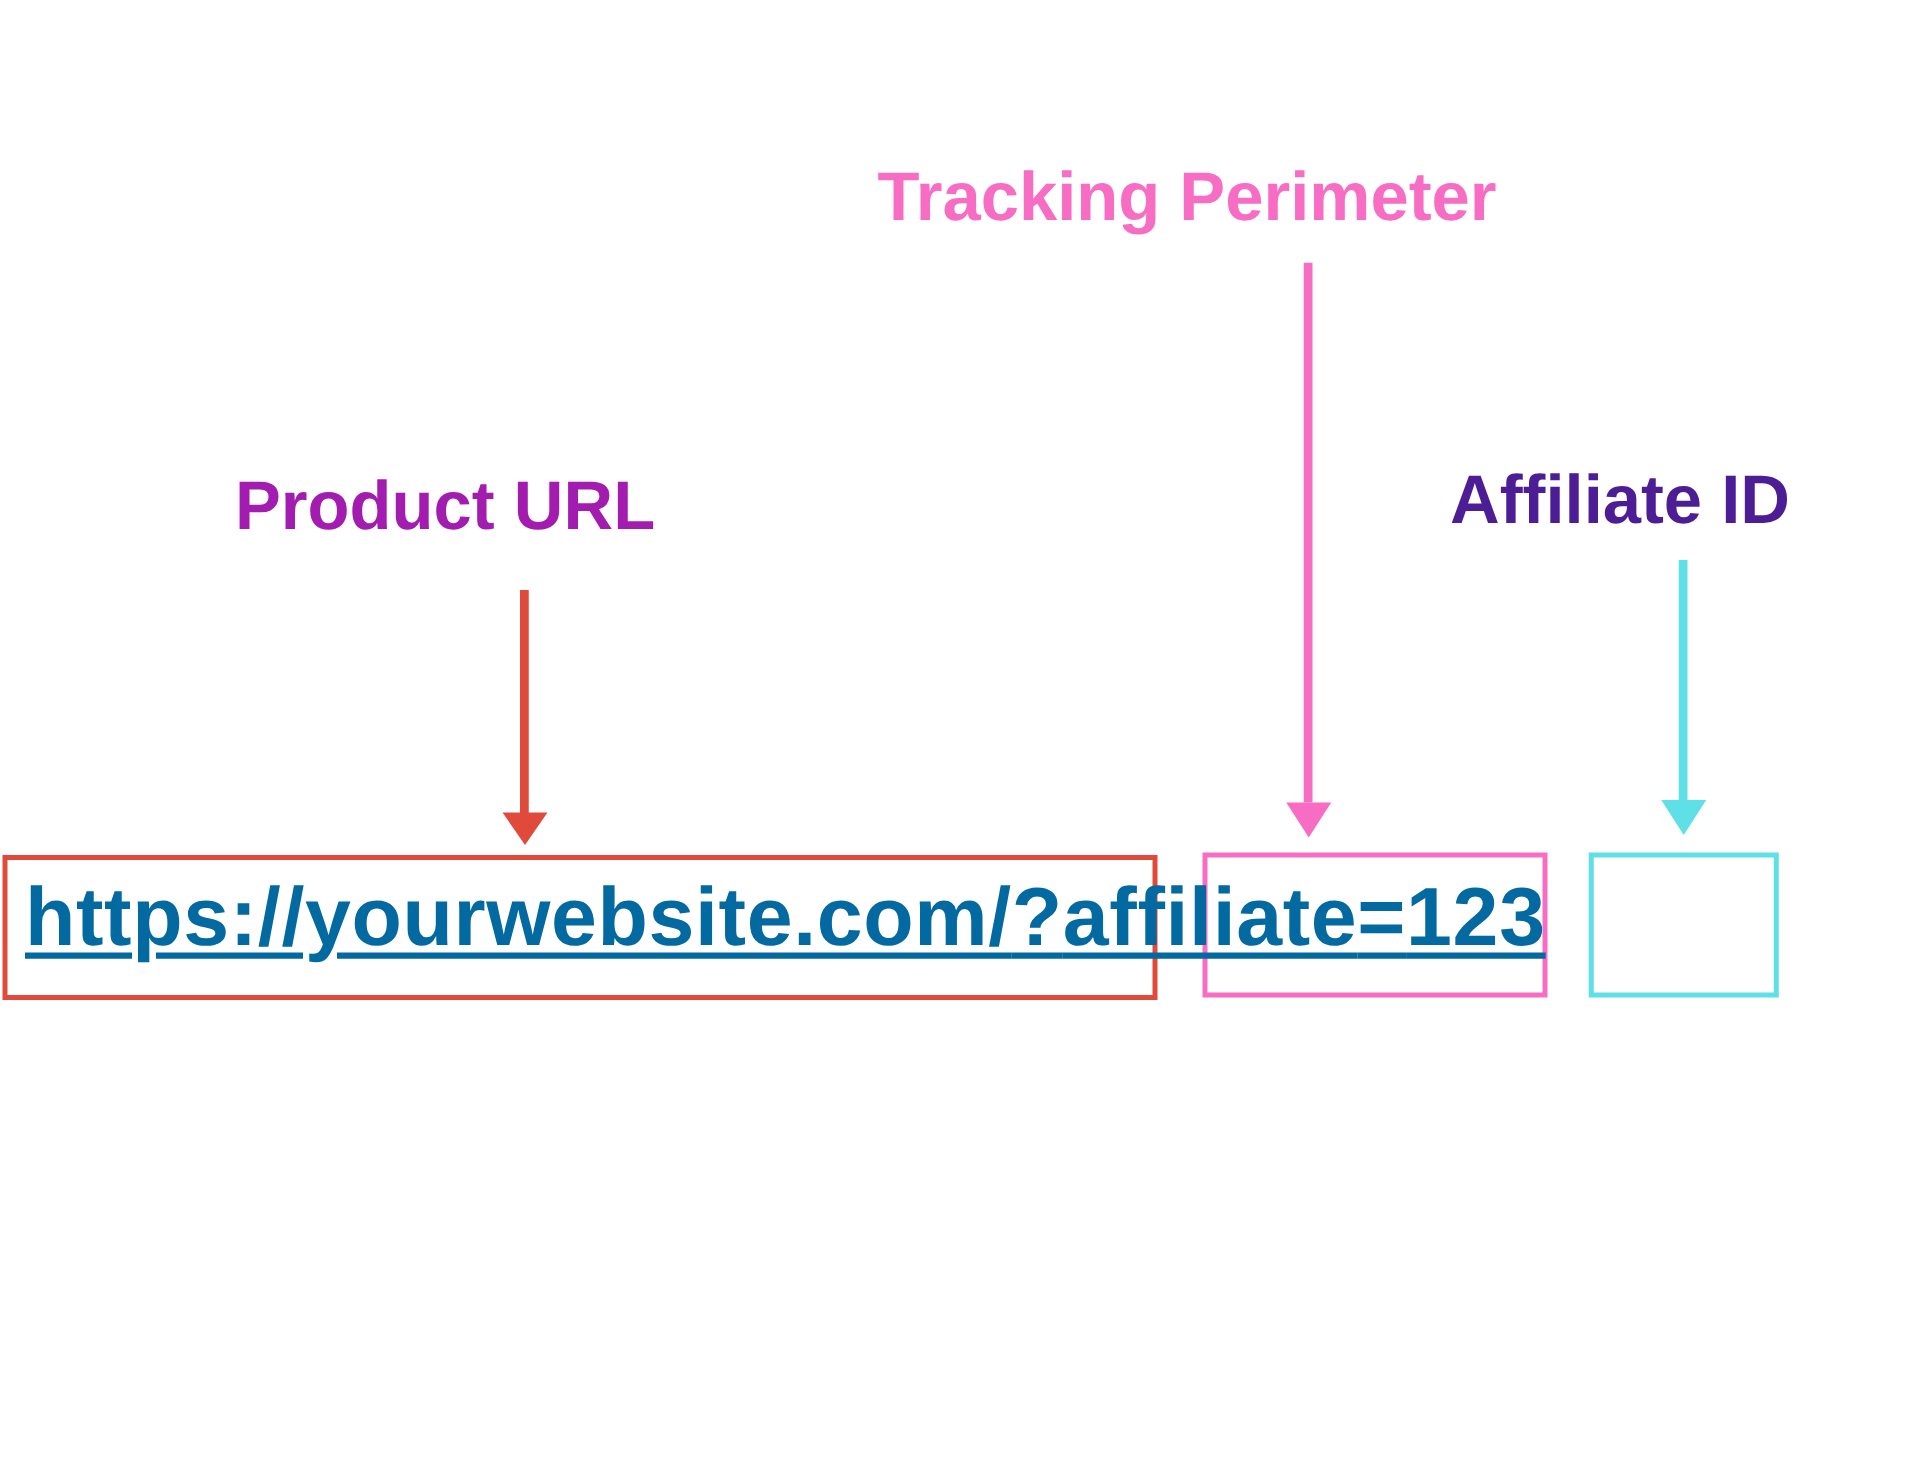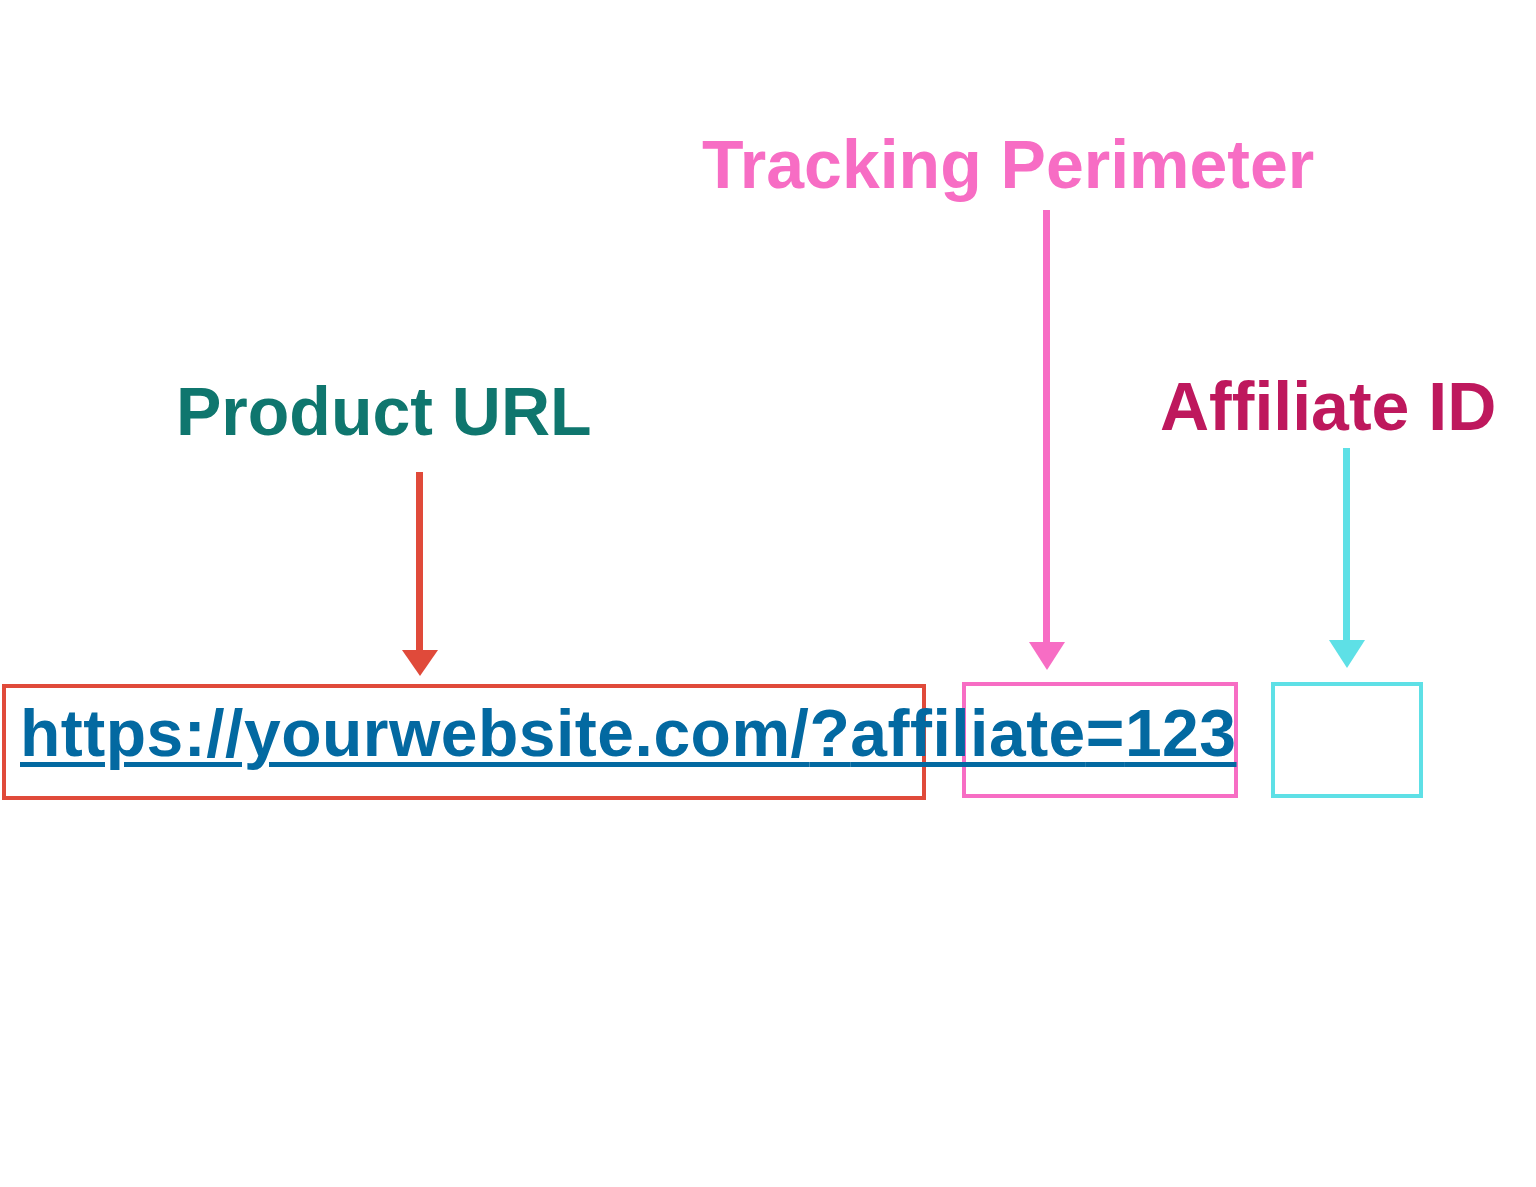--- a/index.html
+++ b/index.html
@@ -1,30 +1,30 @@
 <!DOCTYPE html>
 <html><head>
 <meta charset="utf-8">
 <style>
   html, body { margin:0; padding:0; }
   body { width:1536px; height:1187px; background:#ffffff; position:relative; overflow:hidden;
          font-family:"Liberation Sans", sans-serif; }
-  .label { position:absolute; font-weight:bold; font-size:68px; line-height:1; white-space:nowrap; }
+  .label { position:absolute; font-weight:bold; font-size:55px; line-height:1; white-space:nowrap; }
   .arrow { position:absolute; }
   .box { position:absolute; border-style:solid; border-width:4px; box-sizing:border-box; }
   .url { position:absolute; left:20px; top:700px; font-weight:bold; font-size:66px; line-height:1;
          color:#0369a1; text-decoration:underline; text-decoration-thickness:5px; text-underline-offset:6px;
          white-space:nowrap; letter-spacing:0.5px; }
 </style>
 </head>
 <body>
 
-<div class="label" style="left:176px;top:377px;color:#0f766e;">Product URL</div>
+<div class="label" style="left:188px;top:377px;color:#a21caf;">Product URL</div>
 <div class="label" style="left:702px;top:130px;color:#f76dc4;">Tracking Perimeter</div>
-<div class="label" style="left:1160px;top:372px;color:#be185d;">Affiliate ID</div>
+<div class="label" style="left:1160px;top:372px;color:#4c1d95;">Affiliate ID</div>
 
 <svg class="arrow" style="left:400px;top:470px;" width="40" height="210">
   <rect x="16" y="2" width="7" height="180" fill="#e04a3a"></rect>
   <polygon points="2,180 38,180 20,206" fill="#e04a3a"></polygon>
 </svg>
 <svg class="arrow" style="left:1027px;top:210px;" width="40" height="462">
   <rect x="16" y="0" width="7" height="432" fill="#f76dc4"></rect>
   <polygon points="2,432 38,432 20,460" fill="#f76dc4"></polygon>
 </svg>
 <svg class="arrow" style="left:1327px;top:448px;" width="40" height="224">

